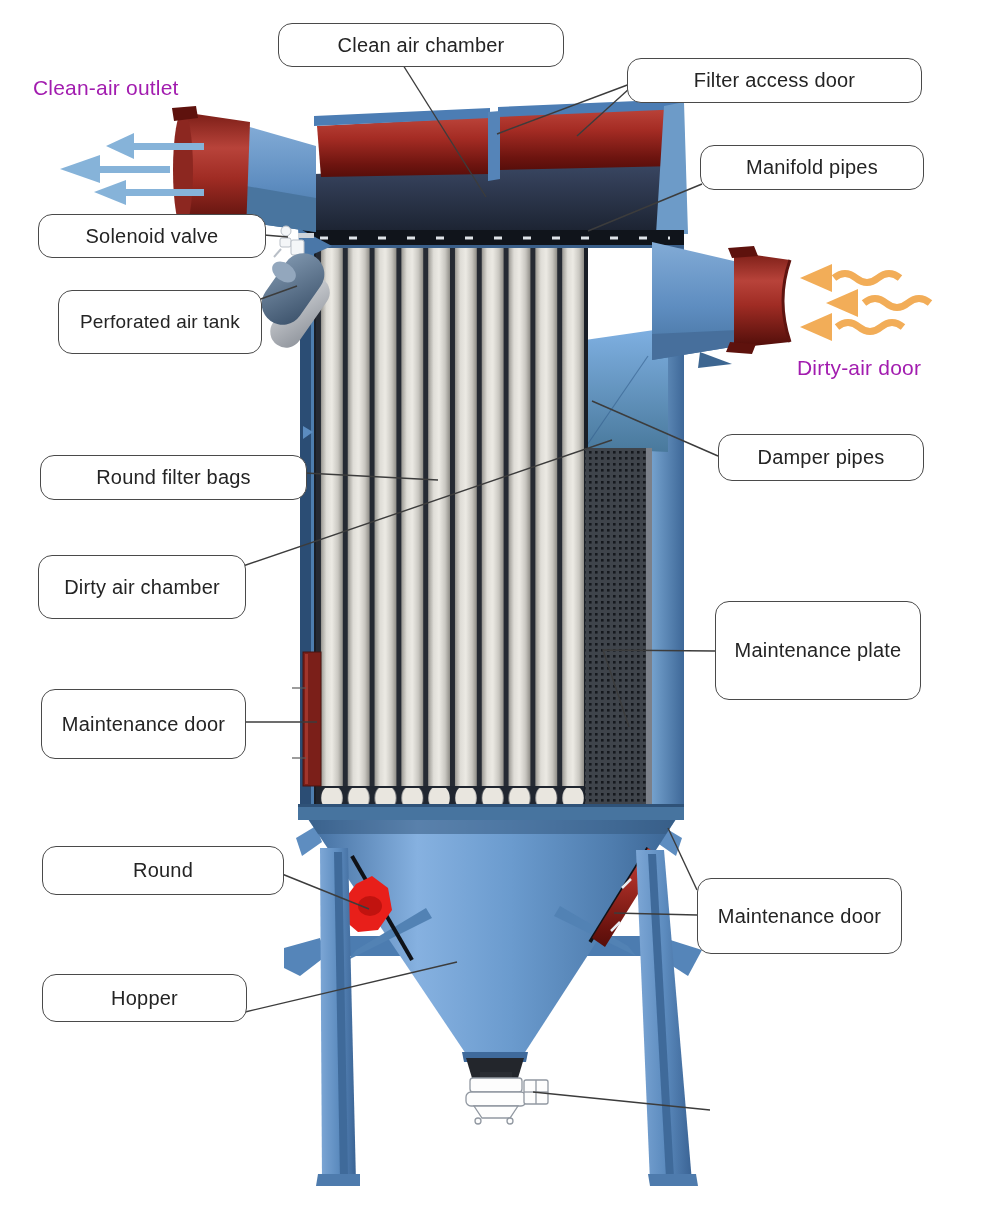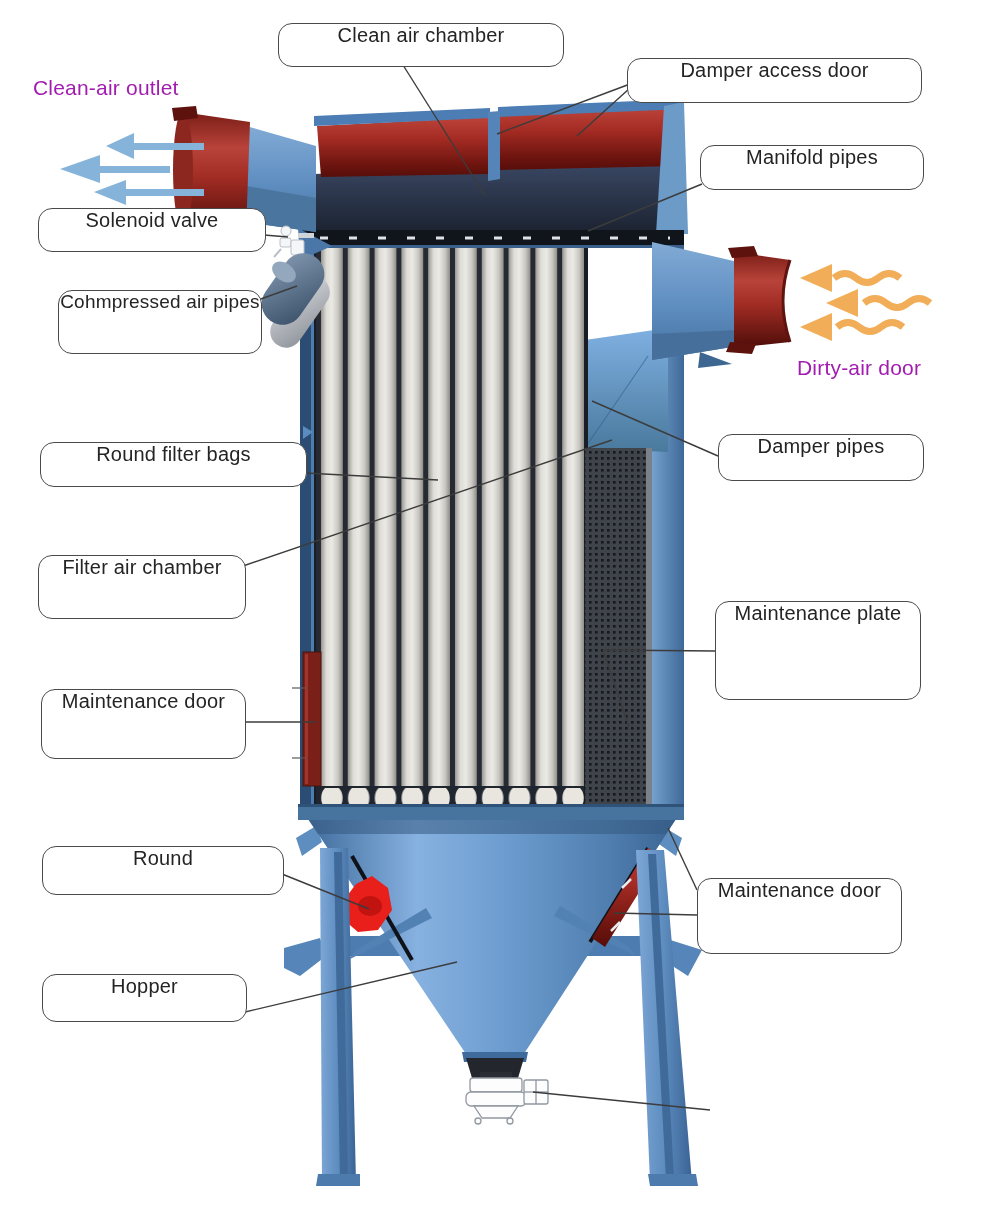--- a/index.html
+++ b/index.html
@@ -1,19 +1,19 @@
 <!DOCTYPE html>
 <html><head>
 <meta charset="utf-8">
 <style>
   html,body{margin:0;padding:0;background:#ffffff;}
   #stage{position:relative;width:992px;height:1213px;background:#ffffff;overflow:hidden;
          font-family:"Liberation Sans", sans-serif;}
   #stage svg{position:absolute;left:0;top:0;}
-  .callout{position:absolute;display:flex;align-items:flex-start;justify-content:center;
+  .callout{position:absolute;display:flex;align-items:center;justify-content:center;
            background:#ffffff;border:1.5px solid #4a4a4a;border-radius:14px;
            font-size:20px;color:#242424;letter-spacing:.2px;white-space:nowrap;z-index:5;}
   .plain{position:absolute;font-size:21px;color:#a21caf;letter-spacing:.2px;white-space:nowrap;z-index:5;}
 </style>
 </head>
 <body>
 
 <div id="stage">
 
 <svg width="992" height="1213" viewBox="0 0 992 1213">
@@ -266,39 +266,39 @@
     <polyline points="697,915 614,913"></polyline>
     <polyline points="245,1012 457,962"></polyline>
     <polyline points="710,1110 533,1092"></polyline>
   </g>
 </svg>
 
   <div class="callout" style="left:278px;top:23px;width:284px;height:42px">
       <span>Clean air chamber</span>
     </div>
   <div class="callout" style="left:627px;top:58px;width:293px;height:43px">
-      <span>Damper access door</span>
+      <span>Filter access door</span>
     </div>
   <div class="callout" style="left:700px;top:145px;width:222px;height:43px">
       <span>Manifold pipes</span>
     </div>
-  <div class="callout" style="left:38px;top:208px;width:226px;height:42px">
+  <div class="callout" style="left:38px;top:214px;width:226px;height:42px">
       <span>Solenoid valve</span>
     </div>
   <div class="callout" style="left:58px;top:290px;width:202px;height:62px;font-size:19px">
-      <span>Cohmpressed air pipes</span>
-    </div>
-  <div class="callout" style="left:40px;top:442px;width:265px;height:43px">
+      <span>Perforated air tank</span>
+    </div>
+  <div class="callout" style="left:40px;top:455px;width:265px;height:43px">
       <span>Round filter bags</span>
     </div>
   <div class="callout" style="left:718px;top:434px;width:204px;height:45px">
       <span>Damper pipes</span>
     </div>
   <div class="callout" style="left:38px;top:555px;width:206px;height:62px">
-      <span>Filter air chamber</span>
+      <span>Dirty air chamber</span>
     </div>
   <div class="callout" style="left:715px;top:601px;width:204px;height:97px">
       <span>Maintenance plate</span>
     </div>
   <div class="callout" style="left:41px;top:689px;width:203px;height:68px">
       <span>Maintenance door</span>
     </div>
   <div class="callout" style="left:42px;top:846px;width:240px;height:47px">
       <span>Round</span>
     </div>

